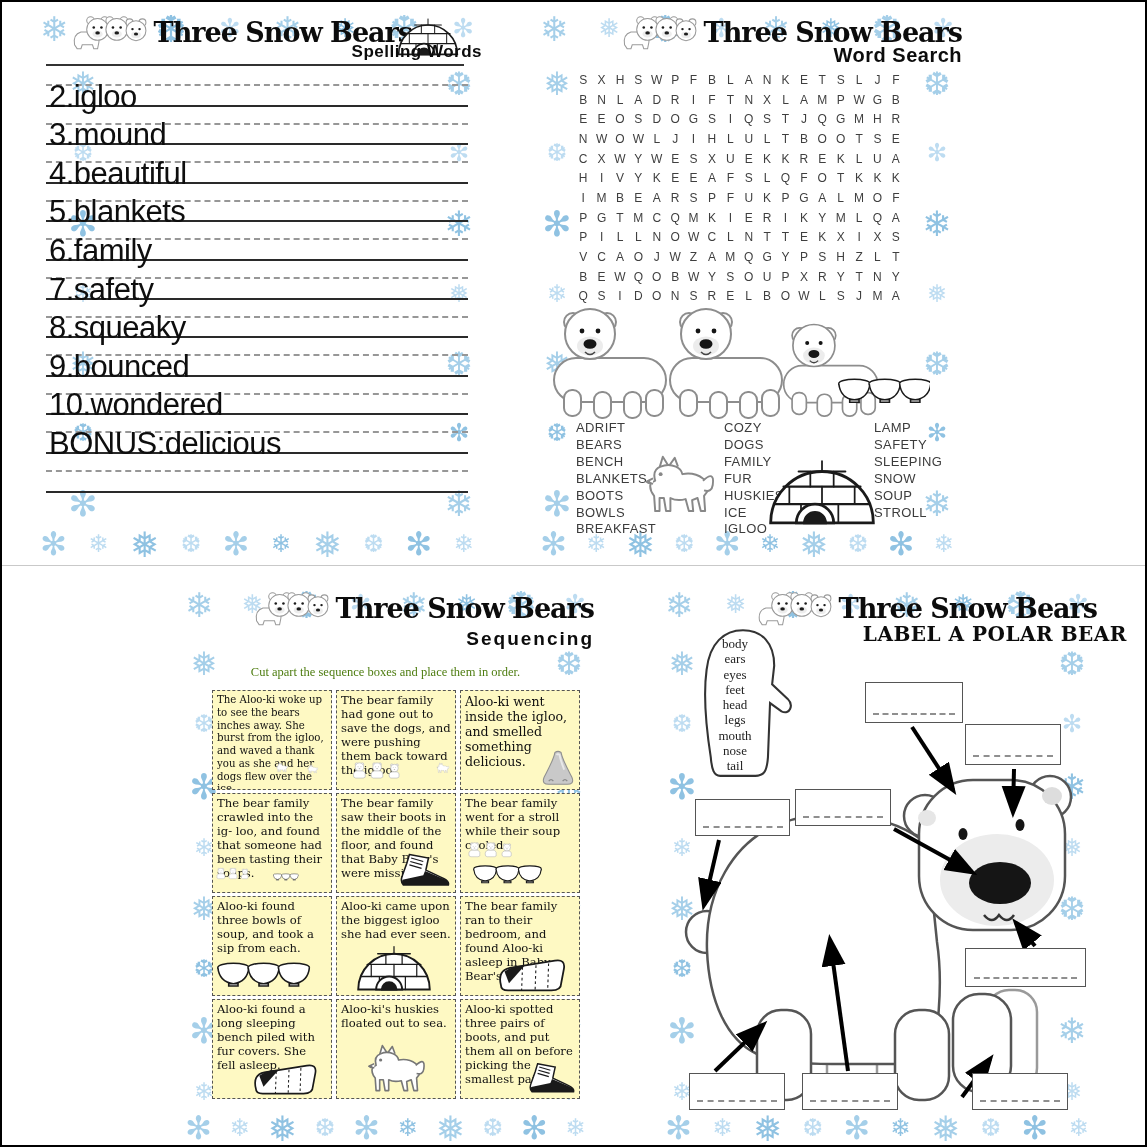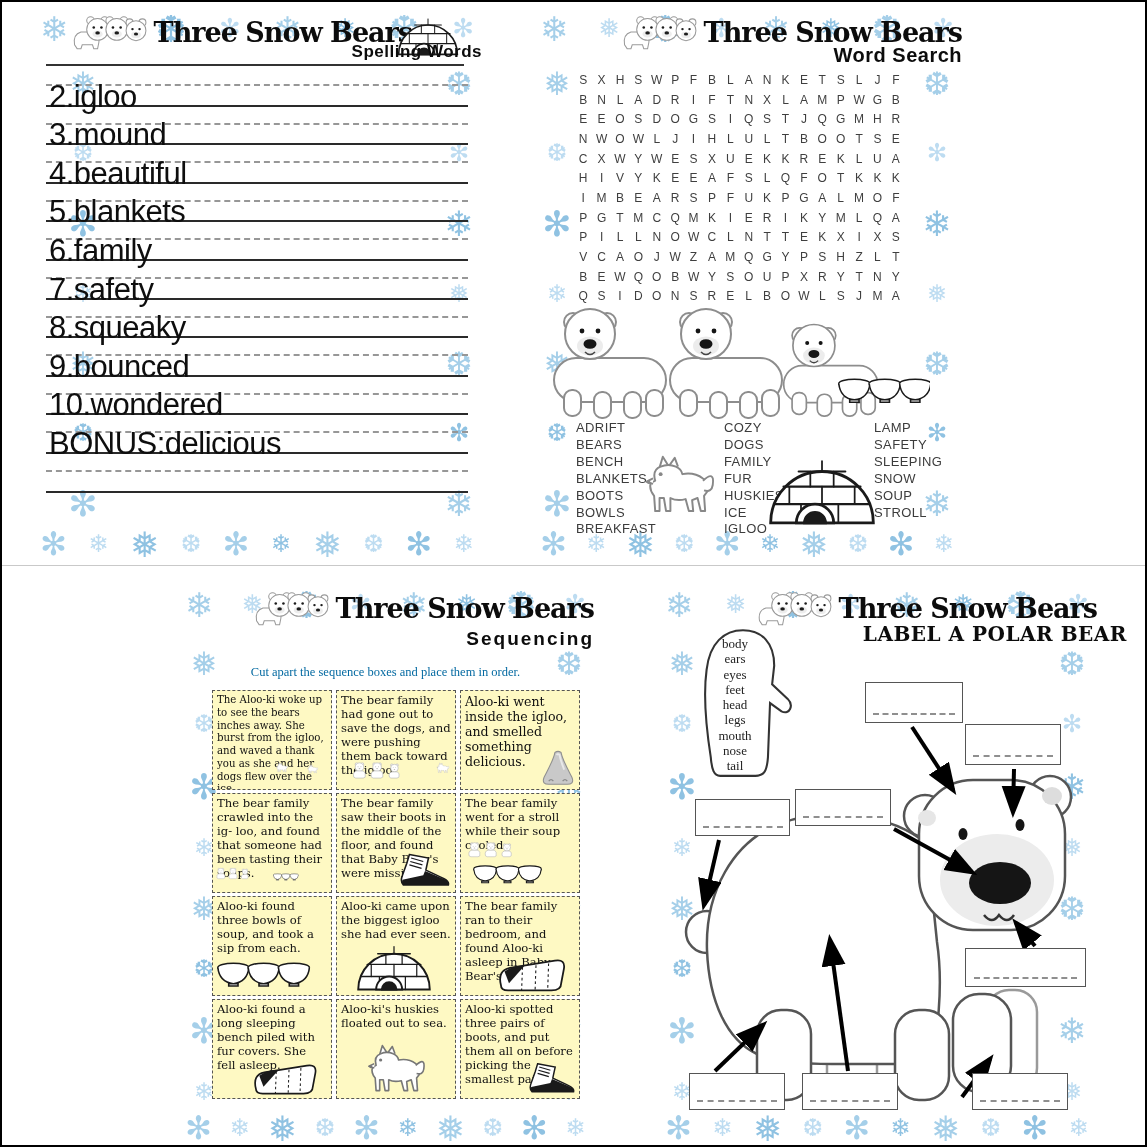--- a/index.html
+++ b/index.html
@@ -49,21 +49,21 @@
   .ws-row{display:flex;height:19.7px;align-items:center;}
   .ws-row span{flex:0 0 18.4px;text-align:center;font-size:12px;color:#3f3f3f;}
   .ws-scene{position:absolute;left:18px;top:300px;width:380px;height:116px;z-index:1;}
   .ws-cols{position:absolute;top:414px;z-index:1;}
   .ws-col div{font-size:13px;letter-spacing:.4px;line-height:16.9px;color:#3c3c3c;}
   .ws-husky{position:absolute;left:108px;top:446px;width:76px;height:66px;color:#888;z-index:1;}
   .ws-igloo{position:absolute;left:234px;top:444px;width:112px;height:78px;color:#1a1a1a;z-index:1;}
 
   
   .seq-instr{position:absolute;top:83px;left:0;right:0;text-align:center;
-             font-family:"Liberation Serif",serif;font-size:12.5px;color:#0369a1;z-index:2;}
+             font-family:"Liberation Serif",serif;font-size:12.5px;color:#4d7c0f;z-index:2;}
   .seq-grid{position:absolute;left:35px;top:108px;display:grid;z-index:1;
             grid-template-columns:repeat(3,120px);grid-auto-rows:100px;gap:3px 4px;}
   .seq-box{position:relative;border:1.6px dashed #555;background:#fef9c3;box-sizing:border-box;
            padding:3px 4px;font-family:"DejaVu Serif",serif;font-size:11.6px;line-height:1.2;
            color:#111;overflow:hidden;}
   .seq-box.small{font-size:10.2px;line-height:1.25;}
   .seq-box.big{font-size:12.6px;}
   .sicon{position:absolute;color:#444;}
   .sicon.faded{color:#b7b7b7;}
   .sicon.dark{color:#1a1a1a;}

